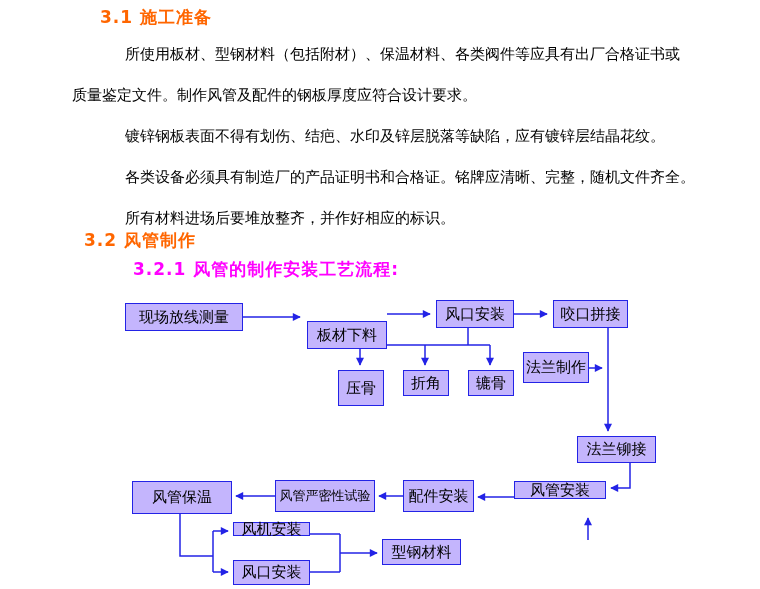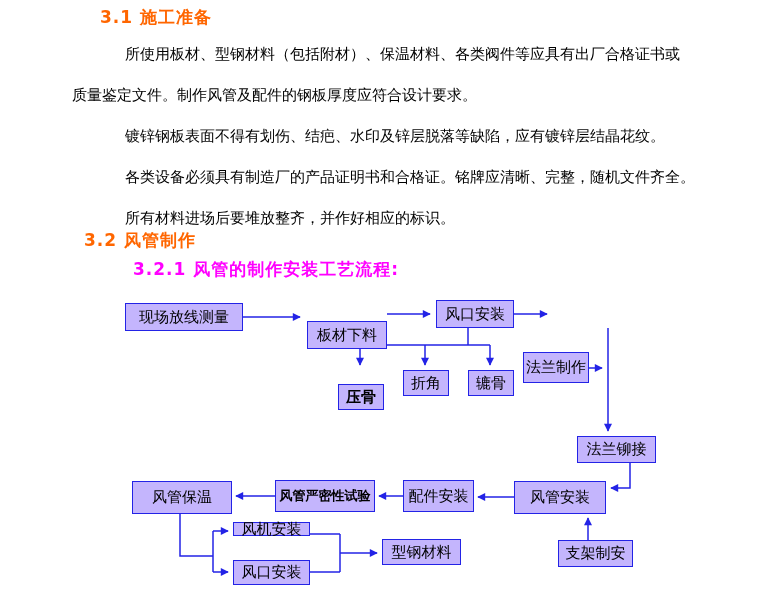--- a/index.html
+++ b/index.html
@@ -90,32 +90,32 @@
         <path d="M309 534 H340"></path>
         <path d="M309 572 H340"></path>
         <path d="M340 534 V572"></path>
         <path d="M340 553 H377" marker-end="url(#arr)"></path>
       </g>
     </svg>
 
     <div class="fc-box" style="left:125px;top:303px;width:118px;height:28px;">现场放线测量</div>
     <div class="fc-box" style="left:307px;top:300px;width:80px;height:28px;margin-top:21px;">板材下料</div>
     <div class="fc-box" style="left:436px;top:300px;width:78px;height:28px;">风口安装</div>
+    <div class="fc-box" style="left:553px;top:300px;width:75px;height:28px;">咬口拼接</div>
 
-    <div class="fc-box" style="left:338px;top:384px;width:46px;height:26px;font-weight:bold;">压骨</div>
+    <div class="fc-box" style="left:338px;top:370px;width:46px;height:36px;">压骨</div>
     <div class="fc-box" style="left:403px;top:370px;width:46px;height:26px;">折角</div>
     <div class="fc-box" style="left:468px;top:370px;width:46px;height:26px;">辘骨</div>
 
     <div class="fc-box" style="left:523px;top:352px;width:66px;height:31px;">法兰制作</div>
     <div class="fc-box" style="left:577px;top:436px;width:79px;height:27px;">法兰铆接</div>
 
-    <div class="fc-box" style="left:514px;top:481px;width:92px;height:33px;text-align:center;">风管安装</div>
+    <div class="fc-box" style="left:514px;top:481px;width:92px;height:18px;text-align:center;">风管安装</div>
     <div class="fc-box" style="left:403px;top:480px;width:71px;height:32px;">配件安装</div>
-    <div class="fc-box small" style="left:275px;top:480px;width:100px;height:32px;font-weight:bold;">风管严密性试验</div>
+    <div class="fc-box small" style="left:275px;top:480px;width:100px;height:32px;">风管严密性试验</div>
     <div class="fc-box" style="left:132px;top:481px;width:100px;height:33px;">风管保温</div>
 
-    <div class="fc-box" style="left:558px;top:540px;width:75px;height:27px;">支架制安</div>
     <div class="fc-box" style="left:233px;top:522px;width:77px;height:14px;">风机安装</div>
     <div class="fc-box" style="left:233px;top:560px;width:77px;height:25px;">风口安装</div>
     <div class="fc-box" style="left:382px;top:539px;width:79px;height:26px;">型钢材料</div>
   </div>
 
 </div>
 
 </body></html>

